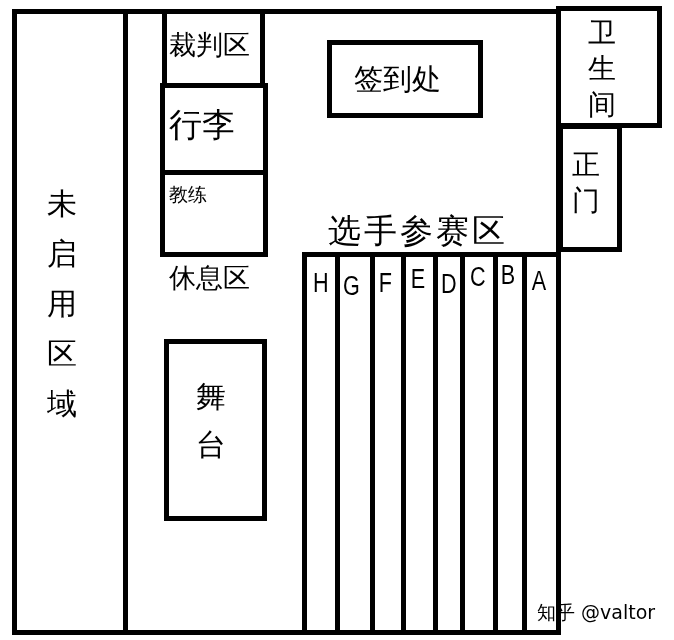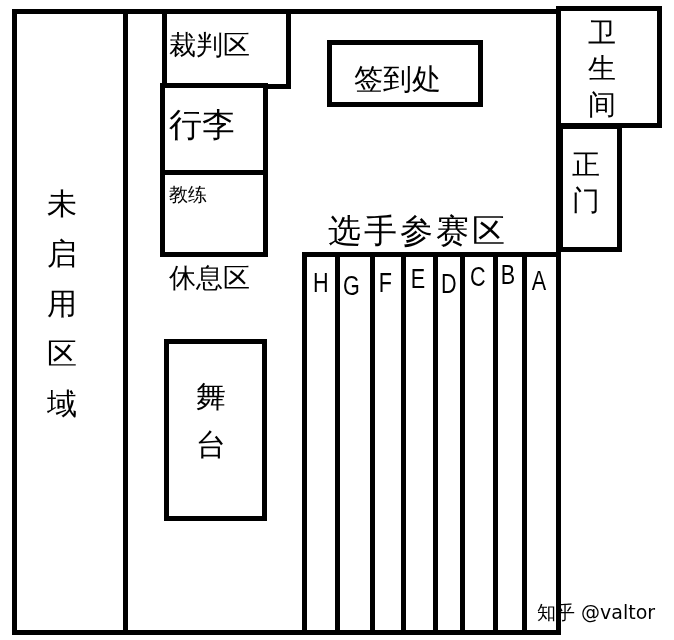--- a/index.html
+++ b/index.html
@@ -21,34 +21,34 @@
 <div class="box" style="left:12px;top:9px;width:116px;height:626px;">
   <div class="vert lbl" style="left:30px;top:175px;font-size:30px;">
     <span style="margin-bottom:20px;">未</span>
     <span style="margin-bottom:20px;">启</span>
     <span style="margin-bottom:20px;">用</span>
     <span style="margin-bottom:20px;">区</span>
     <span>域</span>
   </div>
 </div>
 
-<div class="box" style="left:162px;top:9px;width:129px;height:80px;">
+<div class="box" style="left:162px;top:9px;width:103px;height:80px;">
   <div class="lbl" style="left:2px;top:17px;font-size:27px;">裁判区</div>
 </div>
 
 <div class="box" style="left:160px;top:83px;width:108px;height:92px;">
   <div class="lbl" style="left:4px;top:20px;font-size:33px;">行李</div>
 </div>
 
 <div class="box" style="left:160px;top:170px;width:108px;height:87px;">
   <div class="lbl" style="left:4px;top:10px;font-size:19px;">教练</div>
   <div class="lbl" style="left:4px;top:50px;font-size:27px;margin-top:39px;">休息区</div>
 </div>
 
-<div class="box" style="left:327px;top:40px;width:156px;height:67px;padding-left:36px;">
+<div class="box" style="left:327px;top:40px;width:156px;height:78px;padding-left:36px;">
   <div class="lbl" style="left:22px;top:20px;font-size:29px;">签到处</div>
 </div>
 
 <div class="box" style="left:556px;top:6px;width:106px;height:122px;">
   <div class="vert lbl" style="left:27px;top:8px;font-size:28px;">
     <span style="margin-bottom:8px;">卫</span>
     <span style="margin-bottom:8px;">生</span>
     <span>间</span>
   </div>
 </div>

